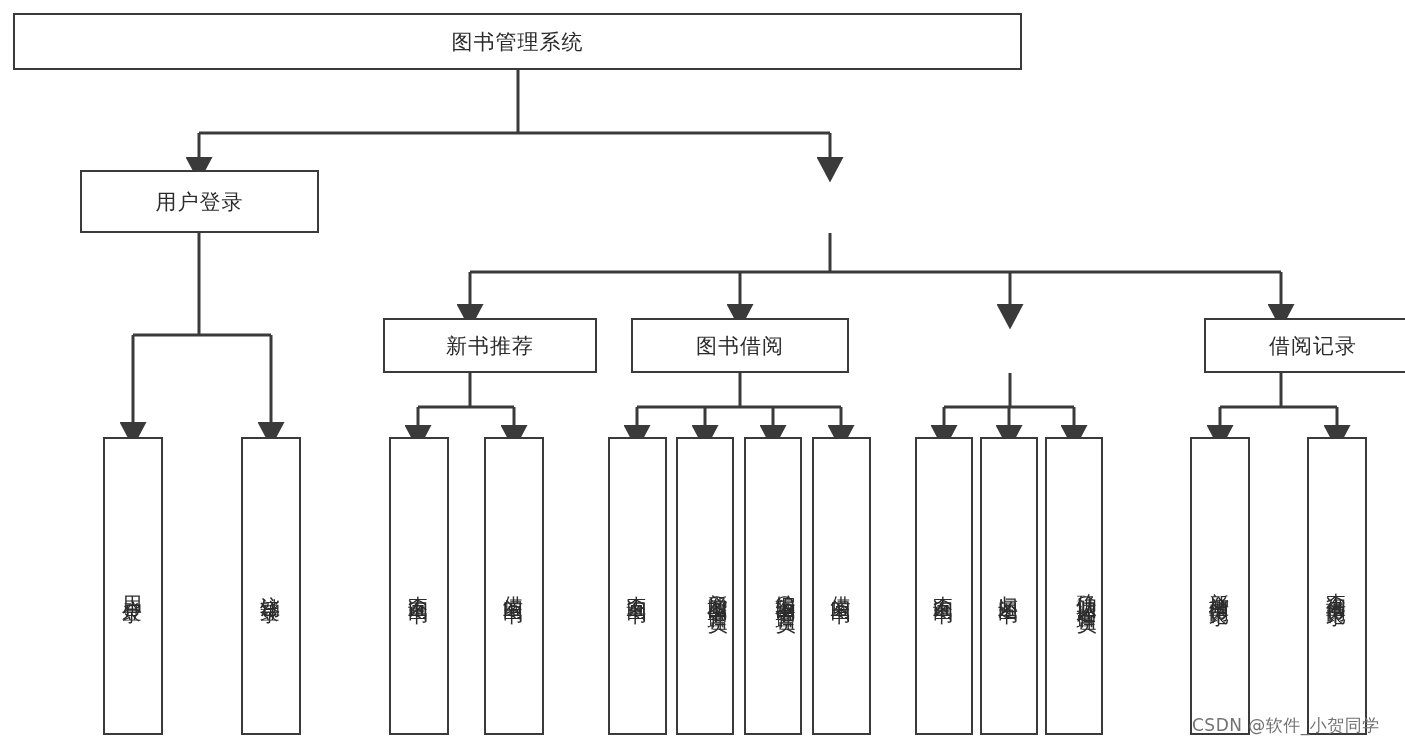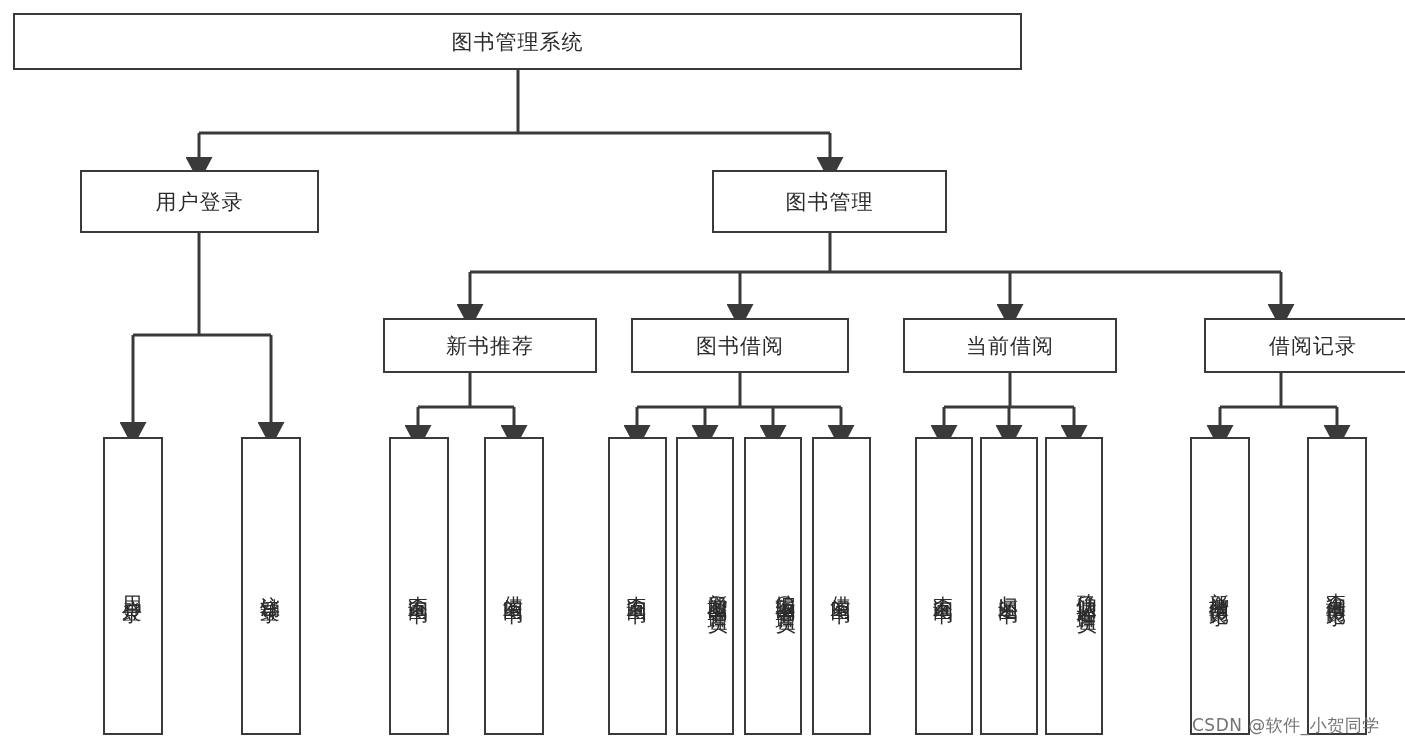--- a/index.html
+++ b/index.html
@@ -119,32 +119,26 @@
     </g>
   </svg>
 
   <div class="node root" style="left:13px; top:13px; width:1009px; height:57px;">
     <span>图书管理系统</span>
   </div>
 
   <div class="node mid" style="left:80px; top:170px; width:239px; height:63px;">
     <span>用户登录</span>
   </div>
-  <div class="node mid" style="left:712px; top:170px; width:235px; height:63px;">
-    <span>图书管理</span>
-  </div>
 
   <div class="node sub" style="left:363px; top:318px; width:214px; height:55px;margin-left:20px;">
     <span>新书推荐</span>
   </div>
   <div class="node sub" style="left:631px; top:318px; width:218px; height:55px;">
     <span>图书借阅</span>
-  </div>
-  <div class="node sub" style="left:903px; top:318px; width:214px; height:55px;">
-    <span>当前借阅</span>
   </div>
   <div class="node sub" style="left:1172px; top:318px; width:218px; height:55px;margin-left:32px;">
     <span>借阅记录</span>
   </div>
 
   <div class="node leaf short" style="left:103px; top:437px; width:60px; height:298px;">
     <span>用户登录</span>
   </div>
   <div class="node leaf short" style="left:241px; top:437px; width:60px; height:298px;">
     <span>注销登录</span>

